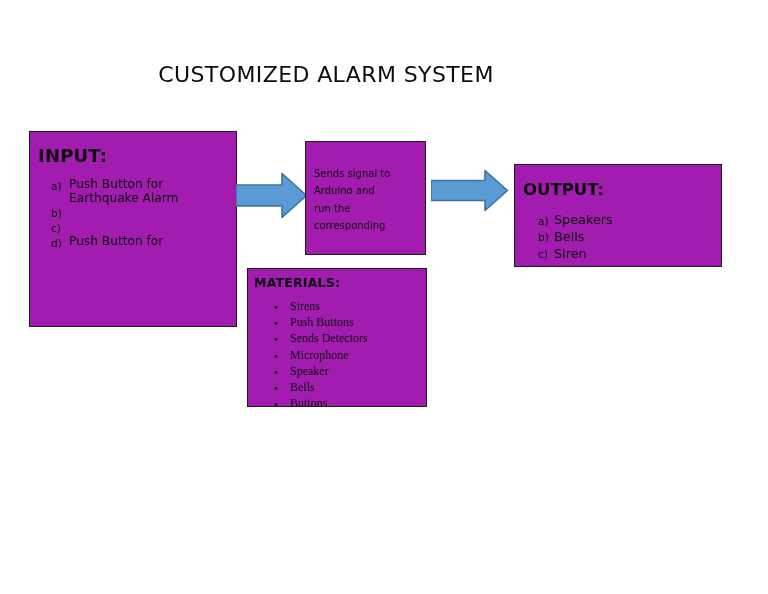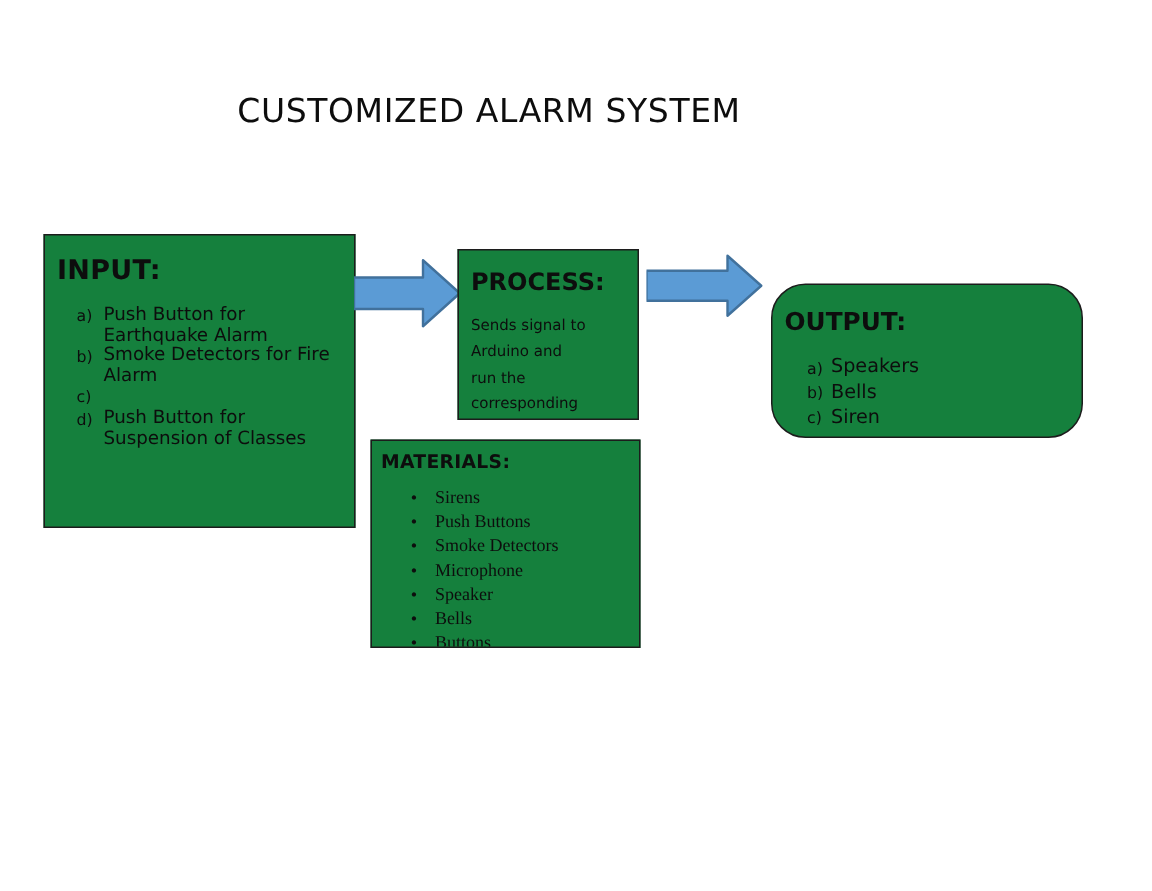--- a/index.html
+++ b/index.html
@@ -18,45 +18,44 @@
     left: 0;
     width: 652px;
     text-align: center;
     font-size: 22px;
     letter-spacing: 0.4px;
     color: #0d0d0d;
     white-space: nowrap;
   }
   .box {
     position: absolute;
-    background: #15803d;
+    background: #a21caf;
     border: 1.5px solid #1c1c1c;
     box-sizing: border-box;
-    margin-top: 25px;
   }
   .box-heading { font-weight: bold; white-space: nowrap; }
 
   
   .input-box { left: 29px; top: 131px; width: 208px; height: 196px; padding: 13px 4px 0 8px; }
   .input-box .box-heading { font-size: 18px; letter-spacing: 0.2px; }
   .alpha-list { margin-top: 12px; }
   .alpha-item { display: flex; font-size: 12.2px; line-height: 13.6px; }
   .alpha-item .marker {
     flex: none; width: 18px; margin-left: 13px;
     font-size: 10.5px; padding-top: 1.5px;
   }
   .item-text { white-space: nowrap; }
 
   
   .process-box { left: 305px; top: 141px; width: 121px; height: 114px; padding: 11px 4px 0 8px; overflow: hidden; }
   .process-box .box-heading { font-size: 16px; }
   .process-text { margin-top: 12px; font-size: 10px; line-height: 17.3px; white-space: nowrap; }
 
   
-  .output-box { left: 514px; top: 164px; width: 208px; height: 103px; padding: 15px 4px 0 8px; border-radius: 23px; }
+  .output-box { left: 514px; top: 164px; width: 208px; height: 103px; padding: 15px 4px 0 8px; }
   .output-box .box-heading { font-size: 16.5px; }
   .output-list { margin-top: 13px; }
   .output-item { display: flex; font-size: 12.8px; line-height: 15.4px; }
   .output-item .marker {
     flex: none; width: 16px; margin-left: 15px;
     font-size: 10.5px; padding-top: 1.5px;
   }
 
   
   .materials-box { left: 247px; top: 268px; width: 180px; height: 139px; padding: 6px 4px 0 6px; overflow: hidden; }
@@ -83,40 +82,38 @@
 
   <div class="box input-box">
     <div class="box-heading">INPUT:</div>
     <div class="alpha-list">
       <div class="alpha-item">
         <span class="marker">a)</span>
         <span class="item-text"><span>Push Button for</span><br><span>Earthquake Alarm</span></span>
       </div>
       <div class="alpha-item">
         <span class="marker">b)</span>
-        <span class="item-text"><span>Smoke Detectors for Fire</span><br><span>Alarm</span></span>
       </div>
       <div class="alpha-item">
         <span class="marker">c)</span>
       </div>
       <div class="alpha-item">
         <span class="marker">d)</span>
-        <span class="item-text"><span>Push Button for</span><br><span>Suspension of Classes</span></span>
+        <span class="item-text"><span>Push Button for</span><br></span>
       </div>
     </div>
   </div>
 
   <div class="arrow arrow-1">
     <svg width="72" height="47" viewBox="0 0 72 47">
       <polygon points="0,13 46,13 46,1.5 70.5,23.5 46,45.5 46,34 0,34" fill="#5B9BD5"></polygon>
     </svg>
   </div>
 
   <div class="box process-box">
-    <div class="box-heading">PROCESS:</div>
     <div class="process-text">
       <span>Sends signal to</span><br>
       <span>Arduino and</span><br>
       <span>run the</span><br>
       <span>corresponding</span>
     </div>
   </div>
 
   <div class="arrow arrow-2">
     <svg width="78" height="43" viewBox="0 0 78 43">
@@ -148,21 +145,21 @@
       <div class="material-item">
         <span class="bullet">•</span>
         <span class="item-text">Sirens</span>
       </div>
       <div class="material-item">
         <span class="bullet">•</span>
         <span class="item-text">Push Buttons</span>
       </div>
       <div class="material-item">
         <span class="bullet">•</span>
-        <span class="item-text">Smoke Detectors</span>
+        <span class="item-text">Sends Detectors</span>
       </div>
       <div class="material-item">
         <span class="bullet">•</span>
         <span class="item-text">Microphone</span>
       </div>
       <div class="material-item">
         <span class="bullet">•</span>
         <span class="item-text">Speaker</span>
       </div>
       <div class="material-item">

